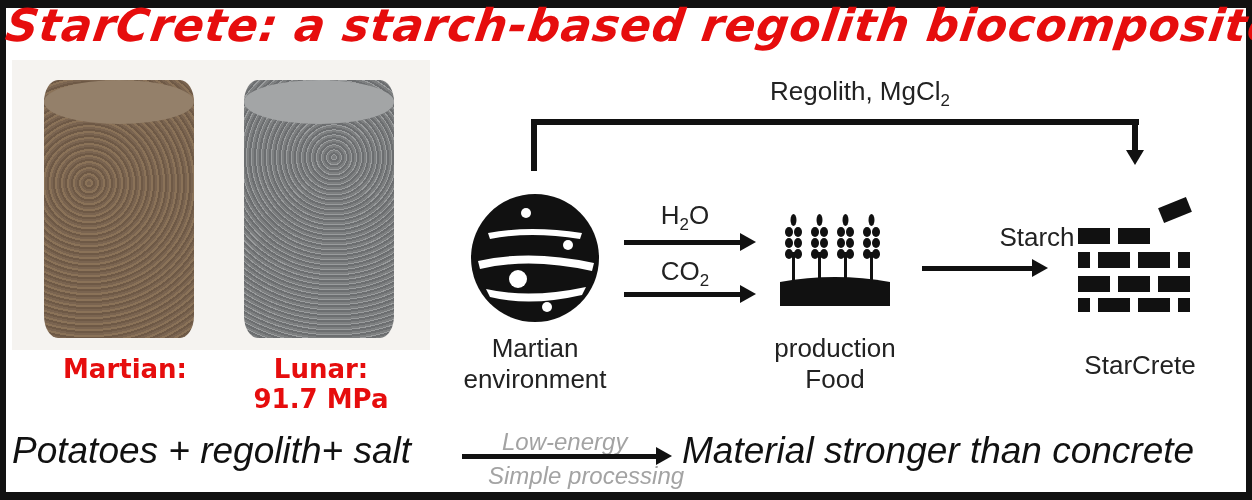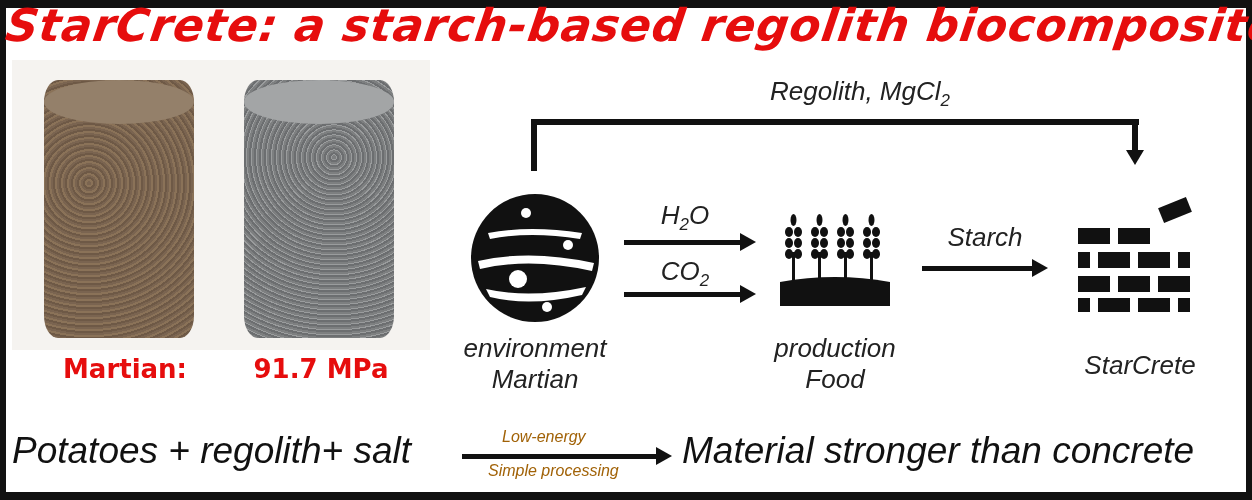--- a/index.html
+++ b/index.html
@@ -7,25 +7,25 @@
   .canvas { position:absolute; left:6px; top:8px; width:1240px; height:484px; background:#fff; }
   .title { position:absolute; left:6px; top:-2px; width:1240px; height:56px; color:#e60d0d; font-family:"DejaVu Sans", sans-serif; font-weight:bold; font-style:italic; font-size:45px; letter-spacing:1px; white-space:nowrap; line-height:56px; transform:skewX(-8deg); transform-origin:left; }
   .photo { position:absolute; left:12px; top:60px; width:418px; height:290px; background:#f5f3f0; }
   .cyl { position:absolute; top:20px; width:150px; height:258px; border-radius:14px / 22px; }
   .cyl .top { position:absolute; left:0; top:0; width:100%; height:44px; border-radius:50%; }
   .mars { left:32px; background:repeating-radial-gradient(circle at 30% 40%, #7a6450 0 2px, #8a7258 2px 4px, #6e5946 4px 6px); }
   .mars .top { background:#94806a; }
   .moon { left:232px; background:repeating-radial-gradient(circle at 60% 30%, #7d7f80 0 2px, #9a9c9d 2px 3px, #6c6e70 3px 5px); }
   .moon .top { background:#a3a5a6; }
   .red-label { position:absolute; color:#e60d0d; font-family:"DejaVu Sans", sans-serif; font-weight:bold; font-size:26px; text-align:center; line-height:30px; }
-  .diag-text { position:absolute; color:#222; font-size:26px; text-align:center; line-height:31px;font-style:italic; }
+  .diag-text { position:absolute; color:#222; font-size:26px; text-align:center; line-height:31px; }
   .arrow { position:absolute; height:5px; background:#111; }
   .arrow::after { content:""; position:absolute; right:-14px; top:-7px; border-left:16px solid #111; border-top:9px solid transparent; border-bottom:9px solid transparent; }
   .bottom-text { position:absolute; top:430px; font-style:italic; font-size:37px; color:#111; white-space:nowrap; }
-  .small-it { position:absolute; font-style:italic; font-size:16px; color:#a16207; white-space:nowrap; }
+  .small-it { position:absolute; font-style:italic; font-size:24px; color:#a3a3a3; white-space:nowrap; }
   sub { font-size:0.65em; }
 </style>
 </head>
 <body>
 
 <div class="canvas"></div>
 <div class="title">StarCrete: a starch-based regolith biocomposite</div>
 
 <div class="photo">
   <div class="cyl mars">
@@ -33,42 +33,43 @@
     </div>
   <div class="cyl moon">
       <div class="top"></div>
     </div>
 </div>
 
 <div class="red-label" style="left:30px;top:354px;width:190px;">
   <div>Martian:</div>
 </div>
 <div class="red-label" style="left:226px;top:354px;width:190px;">
+  <div>Lunar:</div>
   <div>91.7 MPa</div>
 </div>
 
 <div class="diag-text" style="left:700px;top:76px;width:320px;"><span>Regolith, MgCl</span><sub>2</sub></div>
 <div style="position:absolute;left:531px;top:119px;width:6px;height:52px;background:#111;"></div>
 <div style="position:absolute;left:531px;top:119px;width:608px;height:6px;background:#111;"></div>
 <div style="position:absolute;left:1132px;top:119px;width:6px;height:32px;background:#111;"></div>
 <div style="position:absolute;left:1126px;top:150px;border-top:15px solid #111;border-left:9px solid transparent;border-right:9px solid transparent;"></div>
 
 <svg style="position:absolute;left:470px;top:193px;" width="130" height="130" viewBox="0 0 130 130">
   <circle cx="65" cy="65" r="64" fill="#111"></circle>
   <path d="M18 40 Q60 32 112 40 L110 46 Q60 38 20 46Z" fill="#fff"></path>
   <path d="M8 68 Q60 56 124 70 L122 78 Q60 64 10 76Z" fill="#fff"></path>
   <path d="M16 96 Q60 106 116 94 L112 102 Q60 114 20 104Z" fill="#fff"></path>
   <circle cx="56" cy="20" r="5" fill="#fff"></circle>
   <circle cx="98" cy="52" r="5" fill="#fff"></circle>
   <circle cx="48" cy="86" r="9" fill="#fff"></circle>
   <circle cx="77" cy="114" r="5" fill="#fff"></circle>
 </svg>
 <div class="diag-text" style="left:440px;top:333px;width:190px;">
-  <div>environment</div>
-    <div>Martian</div>
+  <div>Martian</div>
+    <div>environment</div>
 </div>
 
 <div class="diag-text" style="left:630px;top:200px;width:110px;"><span>H</span><sub>2</sub><span>O</span></div>
 <div class="arrow" style="left:624px;top:240px;width:118px;"></div>
 <div class="diag-text" style="left:630px;top:256px;width:110px;"><span>CO</span><sub>2</sub></div>
 <div class="arrow" style="left:624px;top:292px;width:118px;"></div>
 
 <svg style="position:absolute;left:780px;top:212px;" width="110" height="96" viewBox="0 0 110 96">
   <g fill="#111">
     <g id="stalk">
@@ -85,21 +86,21 @@
       <use href="#stalk" x="52"></use>
       <use href="#stalk" x="78"></use>
     <path d="M0 70 Q55 60 110 70 L110 94 L0 94Z"></path>
   </g>
 </svg>
 <div class="diag-text" style="left:745px;top:333px;width:180px;">
   <div>production</div>
     <div>Food</div>
 </div>
 
-<div class="diag-text" style="left:930px;top:222px;width:110px;">Starch</div>
+<div class="diag-text" style="left:982px;top:222px;width:110px;">Starch</div>
 <div class="arrow" style="left:922px;top:266px;width:112px;"></div>
 
 <svg style="position:absolute;left:1078px;top:192px;" width="118" height="120" viewBox="0 0 118 120">
   <g fill="#111">
     <rect x="82" y="10" width="30" height="16" transform="rotate(-22 97 18)"></rect>
     <rect x="0" y="36" width="32" height="16"></rect>
       <rect x="40" y="36" width="32" height="16"></rect>
     <rect x="0" y="60" width="12" height="16"></rect>
       <rect x="20" y="60" width="32" height="16"></rect>
       <rect x="60" y="60" width="32" height="16"></rect>

